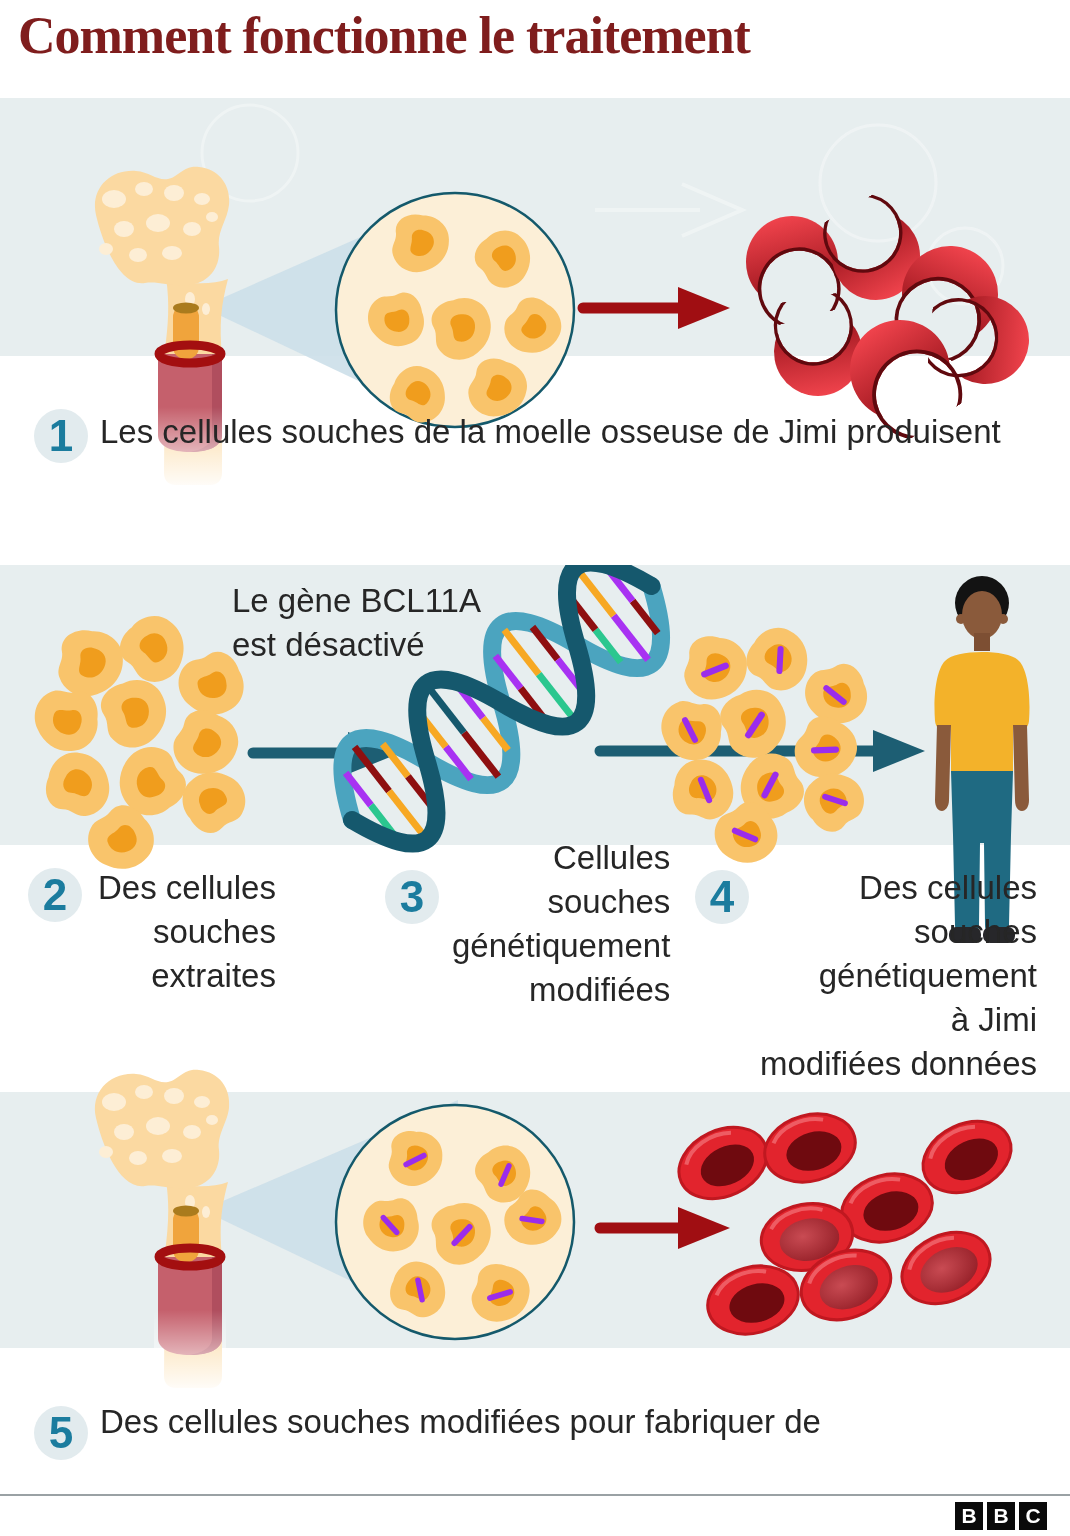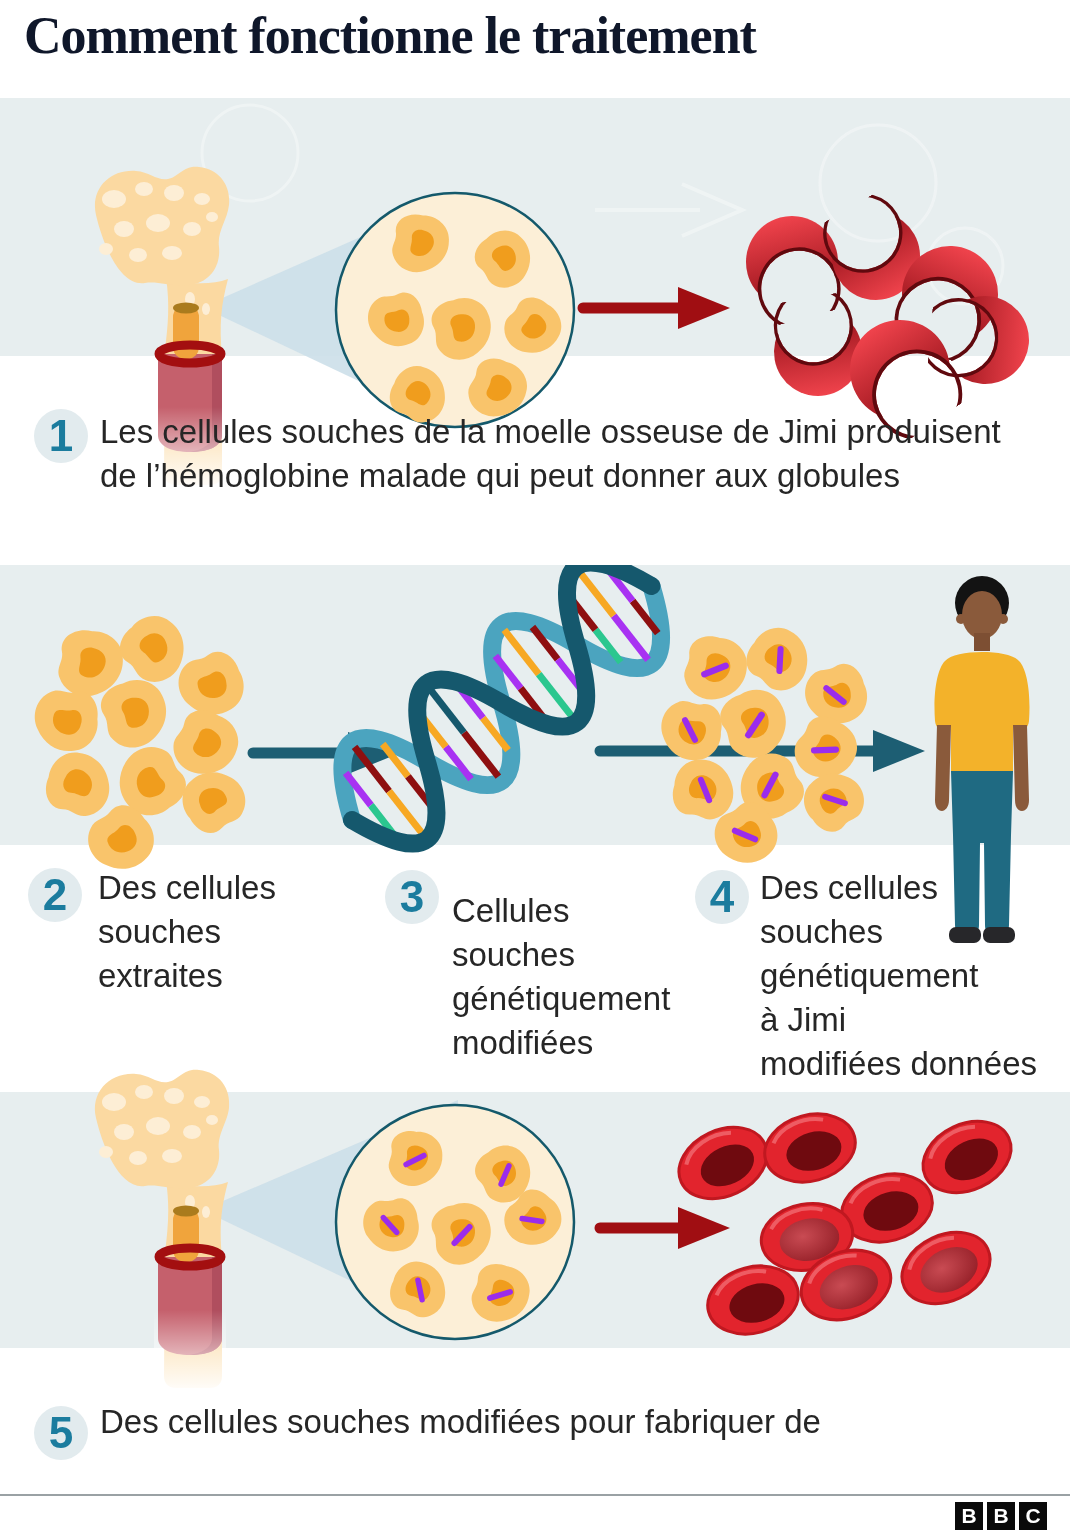--- a/index.html
+++ b/index.html
@@ -2,27 +2,27 @@
 <html><head>
 <meta charset="utf-8">
 <style>
   html,body{margin:0;padding:0;background:#fff;}
   .page{position:relative;width:1070px;height:1536px;background:#ffffff;overflow:hidden;
         font-family:"Liberation Sans",sans-serif;}
   .band{position:absolute;left:0;width:1070px;background:#e7eeef;}
   #band1{top:98px;height:258px;}
   #band2{top:565px;height:280px;}
   #band3{top:1092px;height:256px;}
-  .title{position:absolute;left:24px;top:6px;font-family:"Liberation Serif",serif;
-         font-weight:700;font-size:52px;color:#0f172a;letter-spacing:-1px;}
+  .title{position:absolute;left:18px;top:6px;font-family:"Liberation Serif",serif;
+         font-weight:700;font-size:52px;color:#7f1d1d;letter-spacing:-1px;}
   .badge{position:absolute;width:54px;height:54px;border-radius:50%;background:#e2ebee;
          color:#1b7c9e;font-weight:700;font-size:44px;display:flex;align-items:center;
          justify-content:center;line-height:1;}
   .steptext{position:absolute;color:#262626;font-size:33px;line-height:44px;}
-  .steptext div{white-space:nowrap;}
+  .steptext div{white-space:nowrap;text-align:right;}
   .gene{position:absolute;left:232px;top:579px;color:#262626;font-size:33px;line-height:44px;}
   svg.gfx{position:absolute;pointer-events:none;}
   .divider{position:absolute;left:0;top:1494px;width:1070px;height:2px;background:#9aa1a4;}
   .bbc{position:absolute;top:1502px;right:23px;display:flex;gap:4px;}
   .bbc .sq{width:28px;height:28px;background:#0a0a0a;color:#ffffff;font-weight:700;
            font-size:21px;display:flex;align-items:center;justify-content:center;}
 </style>
 </head>
 <body>
 
@@ -242,36 +242,39 @@
       <use href="#rbcLight" transform="translate(807,177) rotate(-10)"></use>
       <use href="#rbcLight" transform="translate(946,208) rotate(-25)"></use>
       <use href="#rbcLight" transform="translate(846,225) rotate(-20)"></use>
       <use href="#rbcDark" transform="translate(753,240) rotate(-15)"></use>
     </g>
   </svg>
   <svg class="gfx" style="left:70px;top:1058px" width="180" height="330" viewBox="0 0 180 330">
     <use href="#boneShape"></use>
   </svg>
 
+  <div class="gene">
+    <div>Le gène BCL11A</div>
+    <div>est désactivé</div>
+  </div>
 
   <div class="badge" style="left:34px;top:409px">1</div>
   <div class="steptext" style="left:100px;top:410px">
     <div>Les cellules souches de la moelle osseuse de Jimi produisent</div>
-    <div>de l’hémoglobine malade qui peut donner aux globules</div>
   </div>
 
   <div class="badge" style="left:28px;top:868px">2</div>
   <div class="steptext" style="left:98px;top:866px">
     <div>Des cellules</div>
     <div>souches</div>
     <div>extraites</div>
   </div>
 
   <div class="badge" style="left:385px;top:870px">3</div>
-  <div class="steptext" style="left:452px;top:889px">
+  <div class="steptext" style="left:452px;top:836px">
     <div>Cellules</div>
     <div>souches</div>
     <div>génétiquement</div>
     <div>modifiées</div>
   </div>
 
   <div class="badge" style="left:695px;top:870px">4</div>
   <div class="steptext" style="left:760px;top:866px">
     <div>Des cellules</div>
     <div>souches</div>

